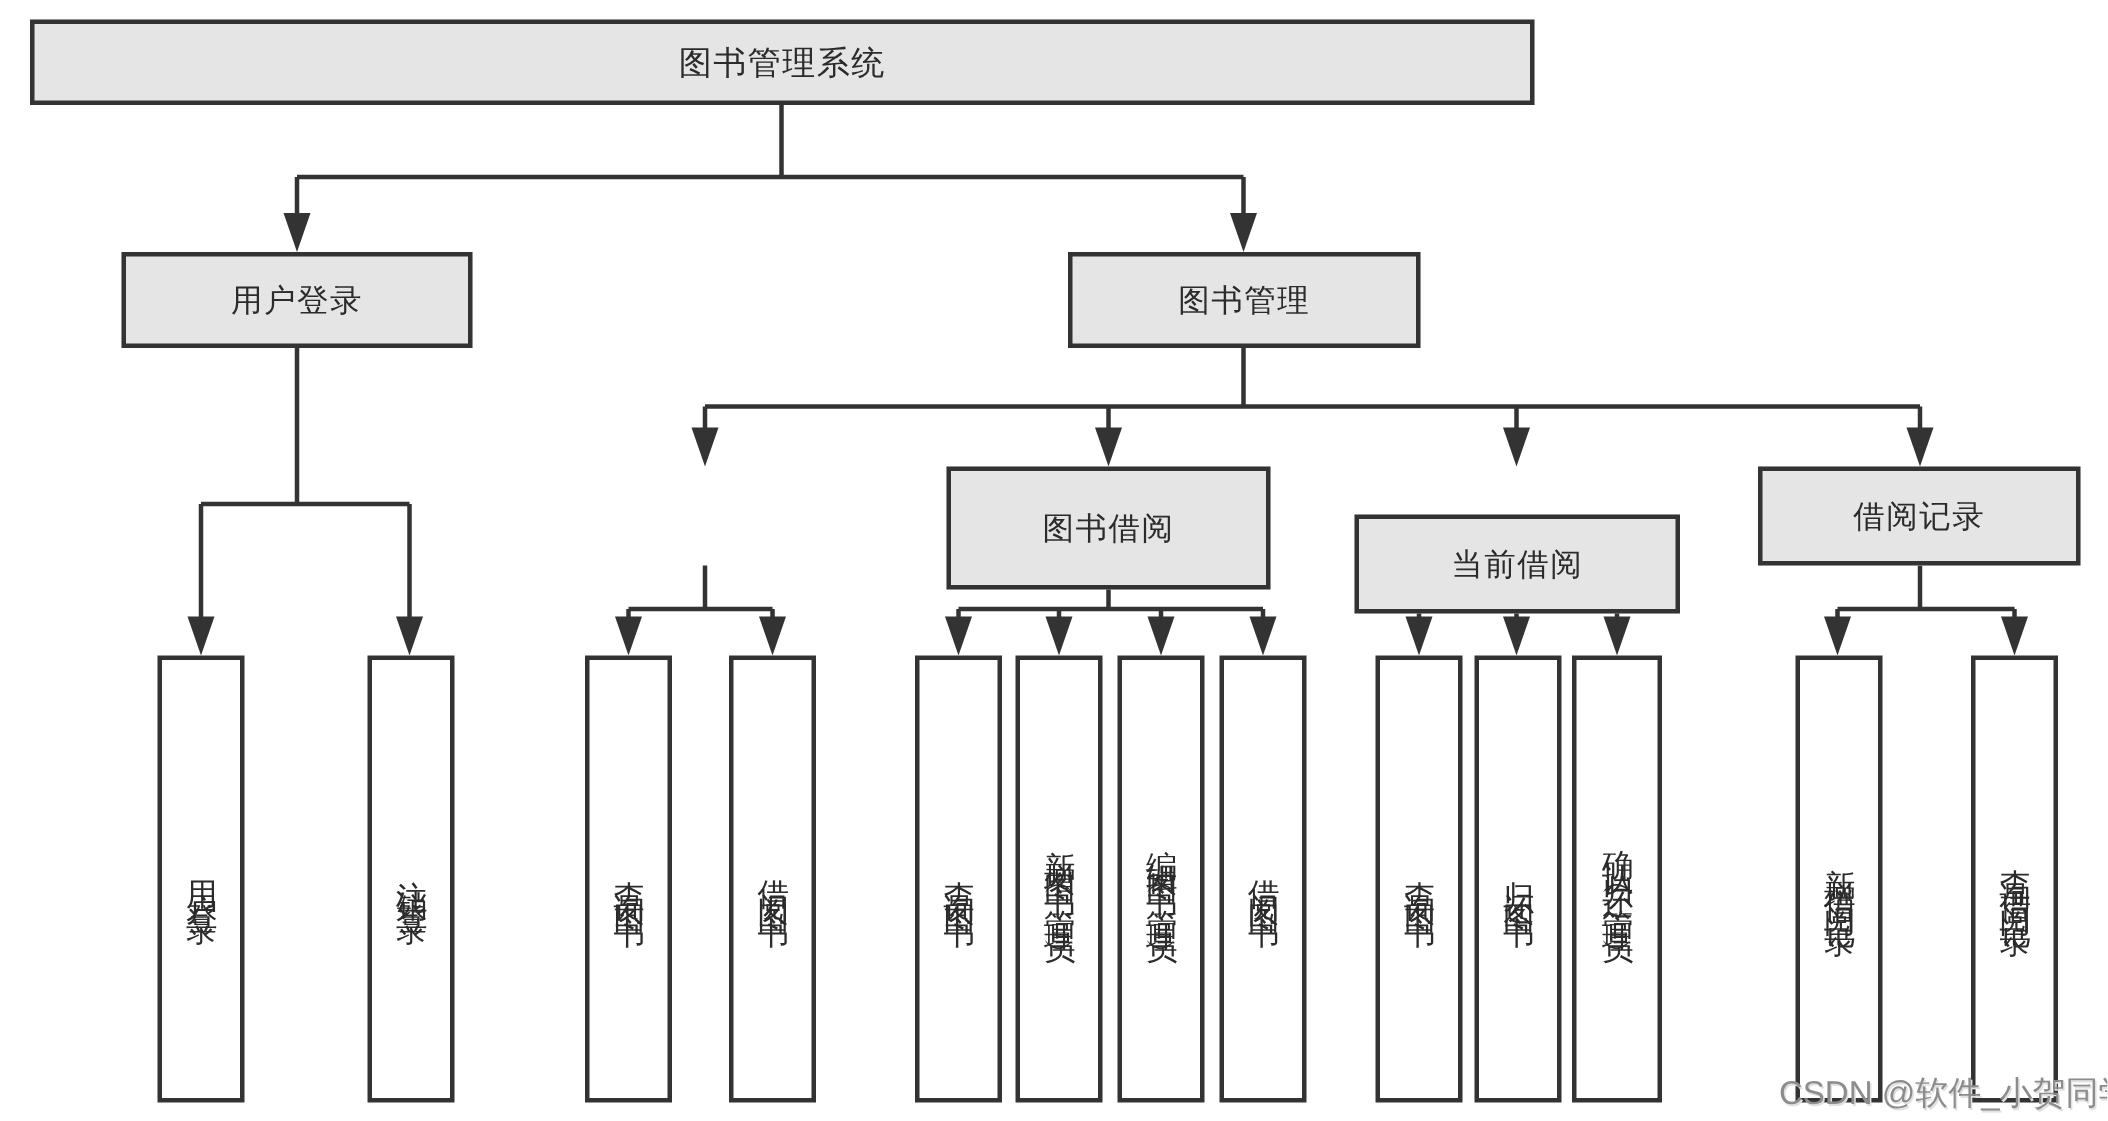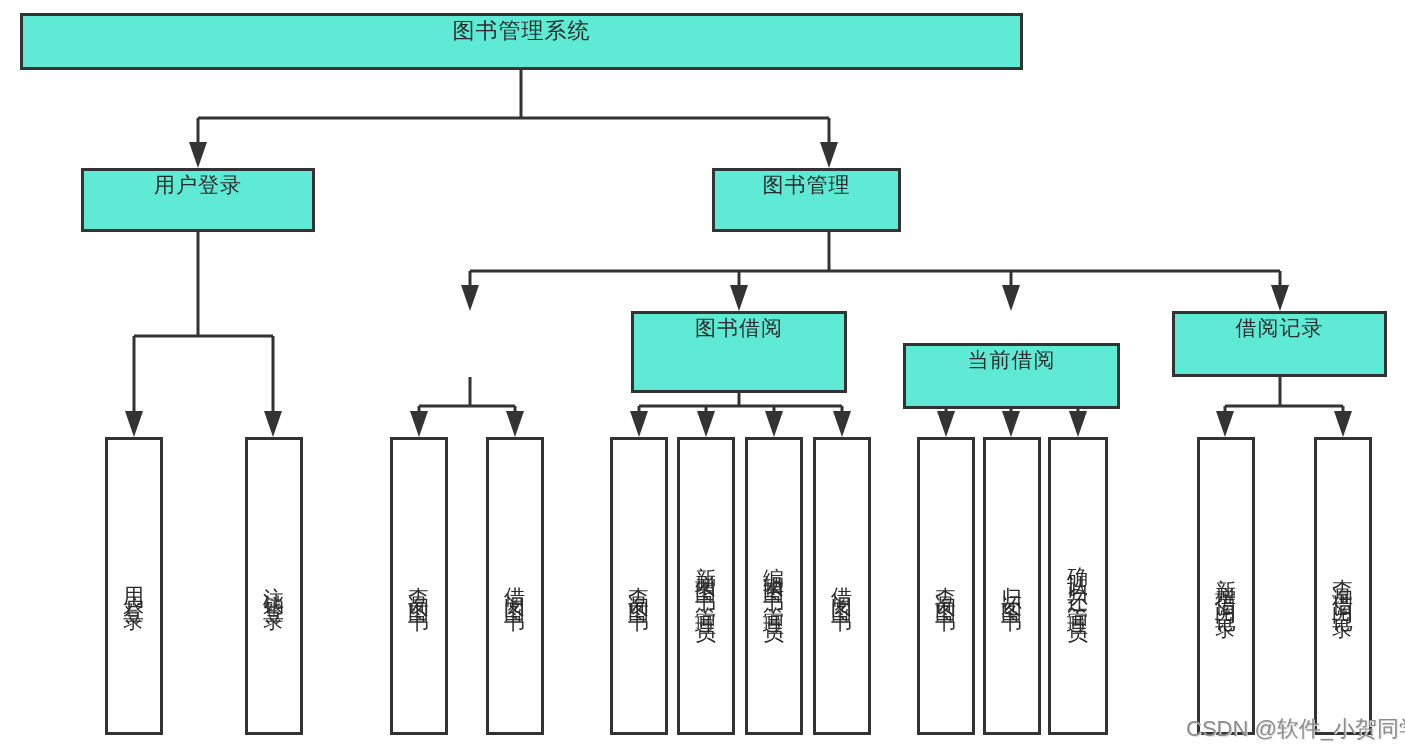--- a/index.html
+++ b/index.html
@@ -9,22 +9,22 @@
     background:#ffffff;
     font-family:"Liberation Sans", sans-serif;
     color:#2b2b2b;
     overflow:hidden;
   }
   #connectors{position:absolute;left:0;top:0;width:1405px;height:747px;}
   .hbox{
     position:absolute;
     box-sizing:border-box;
     border:3px solid #333333;
-    background:#5eead4;
-    display:flex;align-items:flex-start;justify-content:center;
+    background:#e5e5e5;
+    display:flex;align-items:center;justify-content:center;
     font-size:21px;
     letter-spacing:1px;
     z-index:2;
   }
   .hbox.root{font-size:22px;}
   .vbox{
     position:absolute;
     box-sizing:border-box;
     border:3px solid #333333;
     background:#ffffff;
@@ -131,21 +131,21 @@
     </g>
   </svg>
 
   <div class="hbox root" style="left:20px;top:13px;width:1003px;height:57px;">
     <span>图书管理系统</span>
   </div>
 
   <div class="hbox" style="left:81px;top:168px;width:234px;height:64px;">
     <span>用户登录</span>
   </div>
-  <div class="hbox" style="left:712px;top:168px;width:189px;height:64px;">
+  <div class="hbox" style="left:712px;top:168px;width:235px;height:64px;">
     <span>图书管理</span>
   </div>
 
   <div class="hbox" style="left:631px;top:311px;width:216px;height:82px;">
     <span>图书借阅</span>
   </div>
   <div class="hbox" style="left:903px;top:311px;width:217px;height:66px;margin-top:32px;">
     <span>当前借阅</span>
   </div>
   <div class="hbox" style="left:1172px;top:311px;width:215px;height:66px;">

